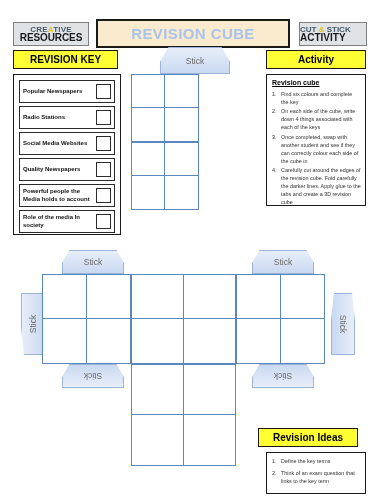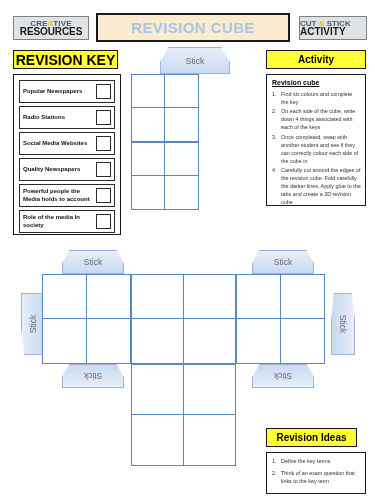--- a/index.html
+++ b/index.html
@@ -5,21 +5,21 @@
   * { box-sizing: border-box; margin: 0; padding: 0; }
   body {
     width: 375px; height: 500px;
     background: #ffffff;
     font-family: "Liberation Sans", sans-serif;
     position: relative;
     overflow: hidden;
   }
 
   
-  .header { position: absolute; left: 0; top: 6px; width: 323px; height: 42px; }
+  .header { position: absolute; left: 0; top: 12px; width: 323px; height: 42px; }
 
   .logo-badge {
     position: absolute; left: 13px; top: 10px;
     width: 76px; height: 24px;
     border: 1px solid #7f7f7f;
     background: #dfe3e6;
     display: flex; flex-direction: column;
     align-items: center; justify-content: center;
     line-height: 1;
   }
@@ -62,21 +62,21 @@
   .yellow-head {
     background: #ffff33;
     border: 1px solid #1a1a1a;
     display: flex; align-items: center; justify-content: center;
     font-weight: bold; color: #000;
   }
 
   
   .key-title {
     position: absolute; left: 13px; top: 50px;
-    width: 105px; height: 19px; font-size: 14px;
+    width: 105px; height: 19px; font-size: 10px;
   }
   .key-box {
     position: absolute; left: 13px; top: 74px;
     width: 108px; height: 161px;
     border: 1px solid #1a1a1a;
     background: #fff;
     padding: 5px 5px;
   }
   .key-row {
     height: 23px; margin-bottom: 3px;
@@ -117,22 +117,22 @@
     font-size: 5.4px; line-height: 1.5;
     color: #333; padding-left: 9px; margin-bottom: 1px;
   }
   .activity-list li::before {
     content: counter(ai) ".";
     position: absolute; left: 0; top: 0;
   }
 
   
   .ideas-title {
-    position: absolute; left: 266px; top: 428px;
-    width: 91px; height: 19px; font-size: 10px;
+    position: absolute; left: 258px; top: 428px;
+    width: 100px; height: 19px; font-size: 10px;
   }
   .ideas-box {
     position: absolute; left: 266px; top: 452px;
     width: 100px; height: 42px;
     border: 1px solid #1a1a1a; background: #fff;
     padding: 4px 4px 4px 5px;
   }
   .ideas-list { list-style: none; counter-reset: ii; }
   .ideas-list li {
     counter-increment: ii; position: relative;

